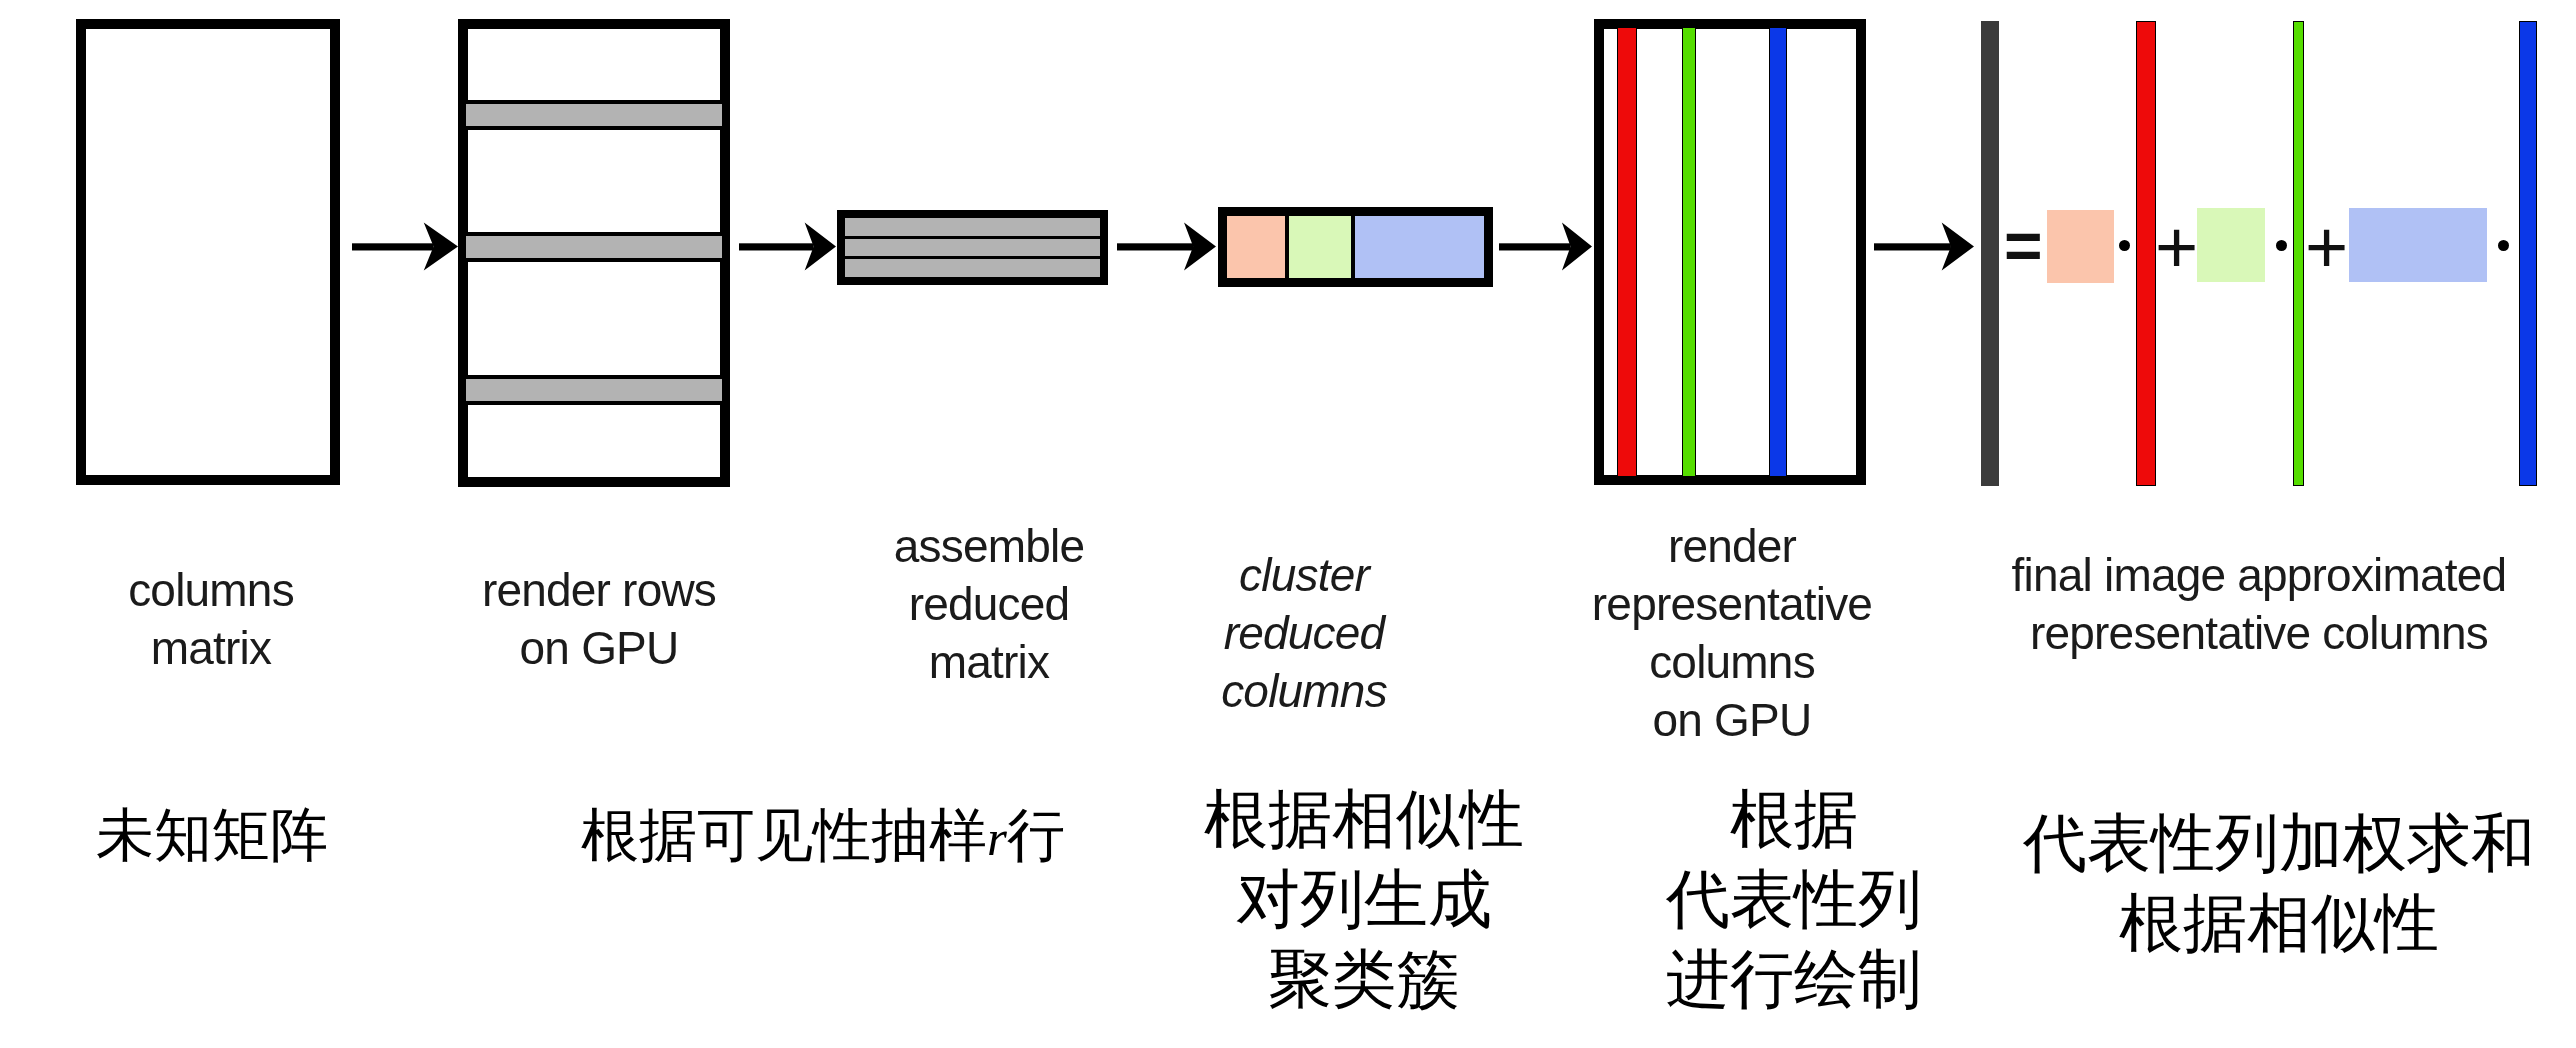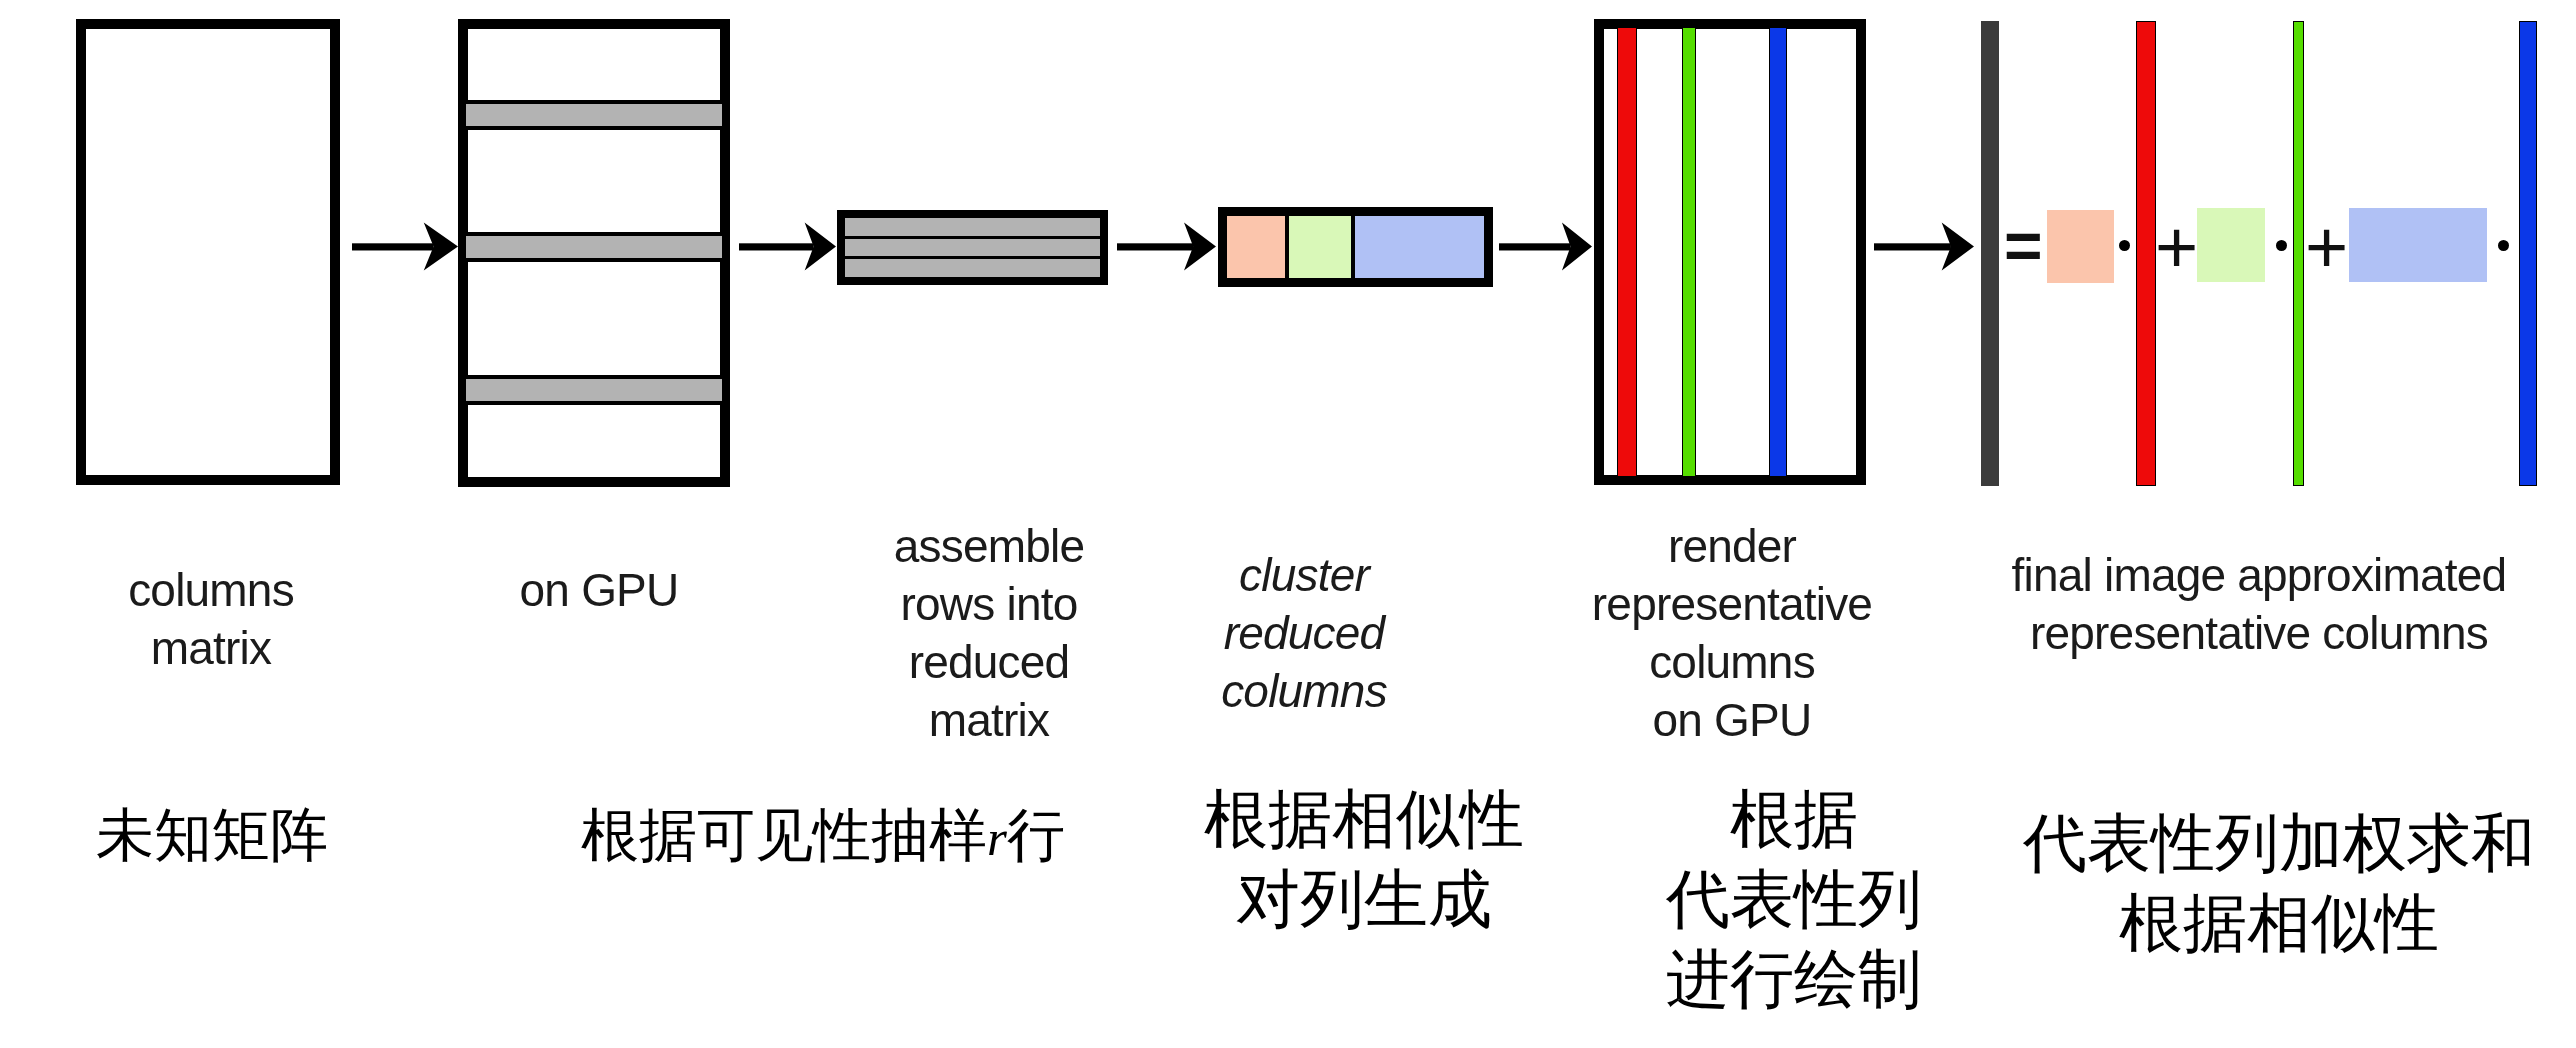--- a/index.html
+++ b/index.html
@@ -150,25 +150,25 @@
   <div class="sym plus" id="sym-plus-2">+</div>
   <div class="wsquare" id="rect-blue" style="background-color: rgb(176, 193, 245);"></div>
   <div class="dot" id="dot-3" style="background-color: rgb(0, 0, 0);"></div>
   <div class="tallbar" id="bar-blue" style="background-color: rgb(11, 56, 232);"></div>
 
   <div class="cap" id="cap-1">
     <div>columns</div>
     <div>matrix</div>
   </div>
   <div class="cap" id="cap-2">
+    <div>render rows</div>
     <div>on GPU</div>
   </div>
   <div class="cap" id="cap-3">
     <div>assemble</div>
-    <div>rows into</div>
     <div>reduced</div>
     <div>matrix</div>
   </div>
   <div class="cap" id="cap-4">
     <div>cluster</div>
     <div>reduced</div>
     <div>columns</div>
   </div>
   <div class="cap" id="cap-5">
     <div>render</div>
@@ -183,20 +183,21 @@
 
   <div class="zh single" id="zh-1">
     <div>未知矩阵</div>
   </div>
   <div class="zh single" id="zh-2">
     <span>根据可见性抽样</span><span class="mathvar">r</span><span>行</span>
   </div>
   <div class="zh" id="zh-3">
     <div>根据相似性</div>
     <div>对列生成</div>
+    <div>聚类簇</div>
   </div>
   <div class="zh" id="zh-4">
     <div>根据</div>
     <div>代表性列</div>
     <div>进行绘制</div>
   </div>
   <div class="zh" id="zh-5">
     <div>代表性列加权求和</div>
     <div>根据相似性</div>
   </div>

